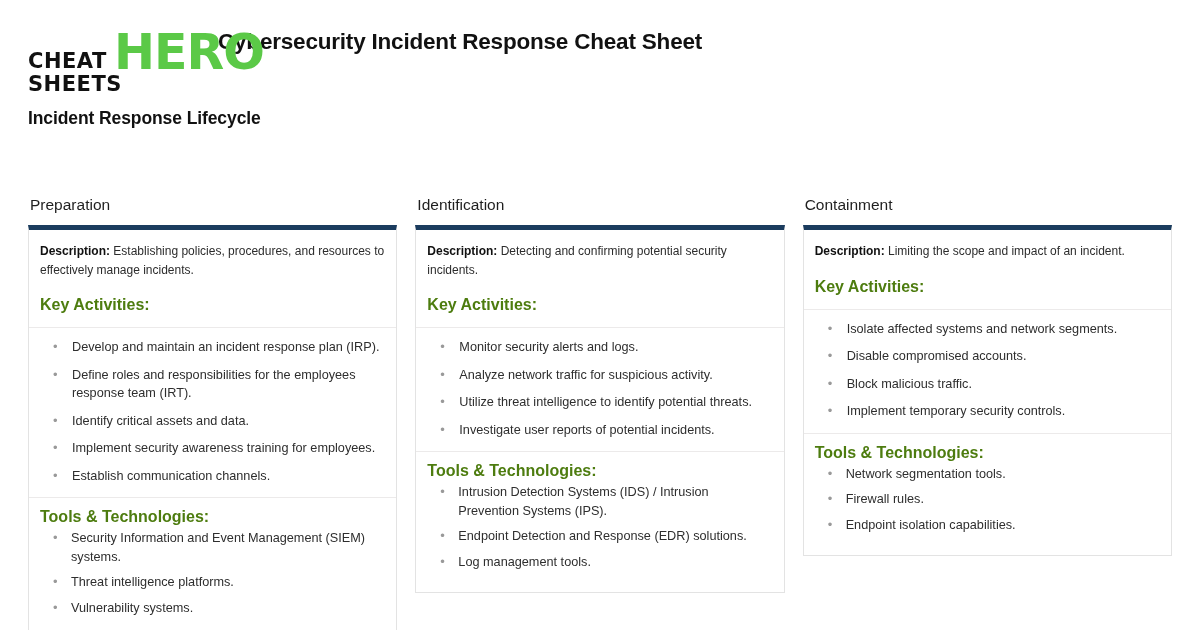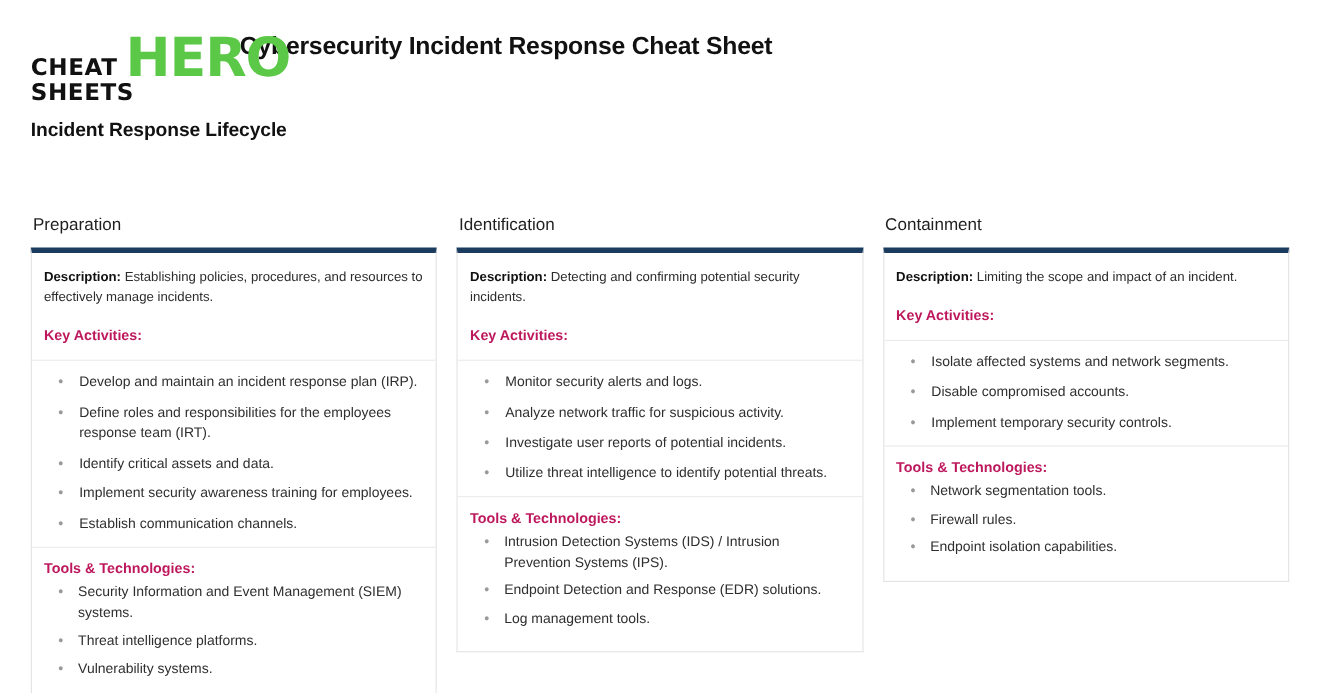--- a/index.html
+++ b/index.html
@@ -139,23 +139,23 @@
     line-height: 18.5px;
     color: #2c2c2c;
     margin: 0;
   }
   .desc b {
     color: #111111;
     font-weight: 700;
   }
 
   .subhead {
-    font-size: 13px;
-    font-weight: 700;
-    color: #be185d;
+    font-size: 16px;
+    font-weight: 700;
+    color: #4d7c0f;
     margin: 17px 0 0 0;
     line-height: 17px;
   }
   .subhead.no-top { margin-top: 0; }
 
   .divider {
     height: 1px;
     background: #eceaea;
     width: 100%;
   }
@@ -253,22 +253,22 @@
       <div class="card">
         <div class="card-block">
           <p class="desc"><b>Description:</b> <span>Detecting and confirming potential security incidents.</span></p>
           <div class="subhead">Key Activities:</div>
         </div>
         <div class="divider"></div>
         <div class="card-block tight">
           <ul class="bullets">
             <li>Monitor security alerts and logs.</li>
             <li>Analyze network traffic for suspicious activity.</li>
+            <li>Utilize threat intelligence to identify potential threats.</li>
             <li>Investigate user reports of potential incidents.</li>
-            <li>Utilize threat intelligence to identify potential threats.</li>
           </ul>
         </div>
         <div class="divider"></div>
         <div class="tools-wrap">
           <div class="subhead no-top">Tools &amp; Technologies:</div>
           <ul class="bullets compact" style="margin-top:4px;">
             <li>Intrusion Detection Systems (IDS) / Intrusion Prevention Systems (IPS).</li>
             <li>Endpoint Detection and Response (EDR) solutions.</li>
             <li>Log management tools.</li>
           </ul>
@@ -281,20 +281,21 @@
       <div class="card">
         <div class="card-block">
           <p class="desc"><b>Description:</b> <span>Limiting the scope and impact of an incident.</span></p>
           <div class="subhead">Key Activities:</div>
         </div>
         <div class="divider"></div>
         <div class="card-block tight">
           <ul class="bullets">
             <li>Isolate affected systems and network segments.</li>
             <li>Disable compromised accounts.</li>
+            <li>Block malicious traffic.</li>
             <li>Implement temporary security controls.</li>
           </ul>
         </div>
         <div class="divider"></div>
         <div class="tools-wrap">
           <div class="subhead no-top">Tools &amp; Technologies:</div>
           <ul class="bullets compact" style="margin-top:4px;">
             <li>Network segmentation tools.</li>
             <li>Firewall rules.</li>
             <li>Endpoint isolation capabilities.</li>

